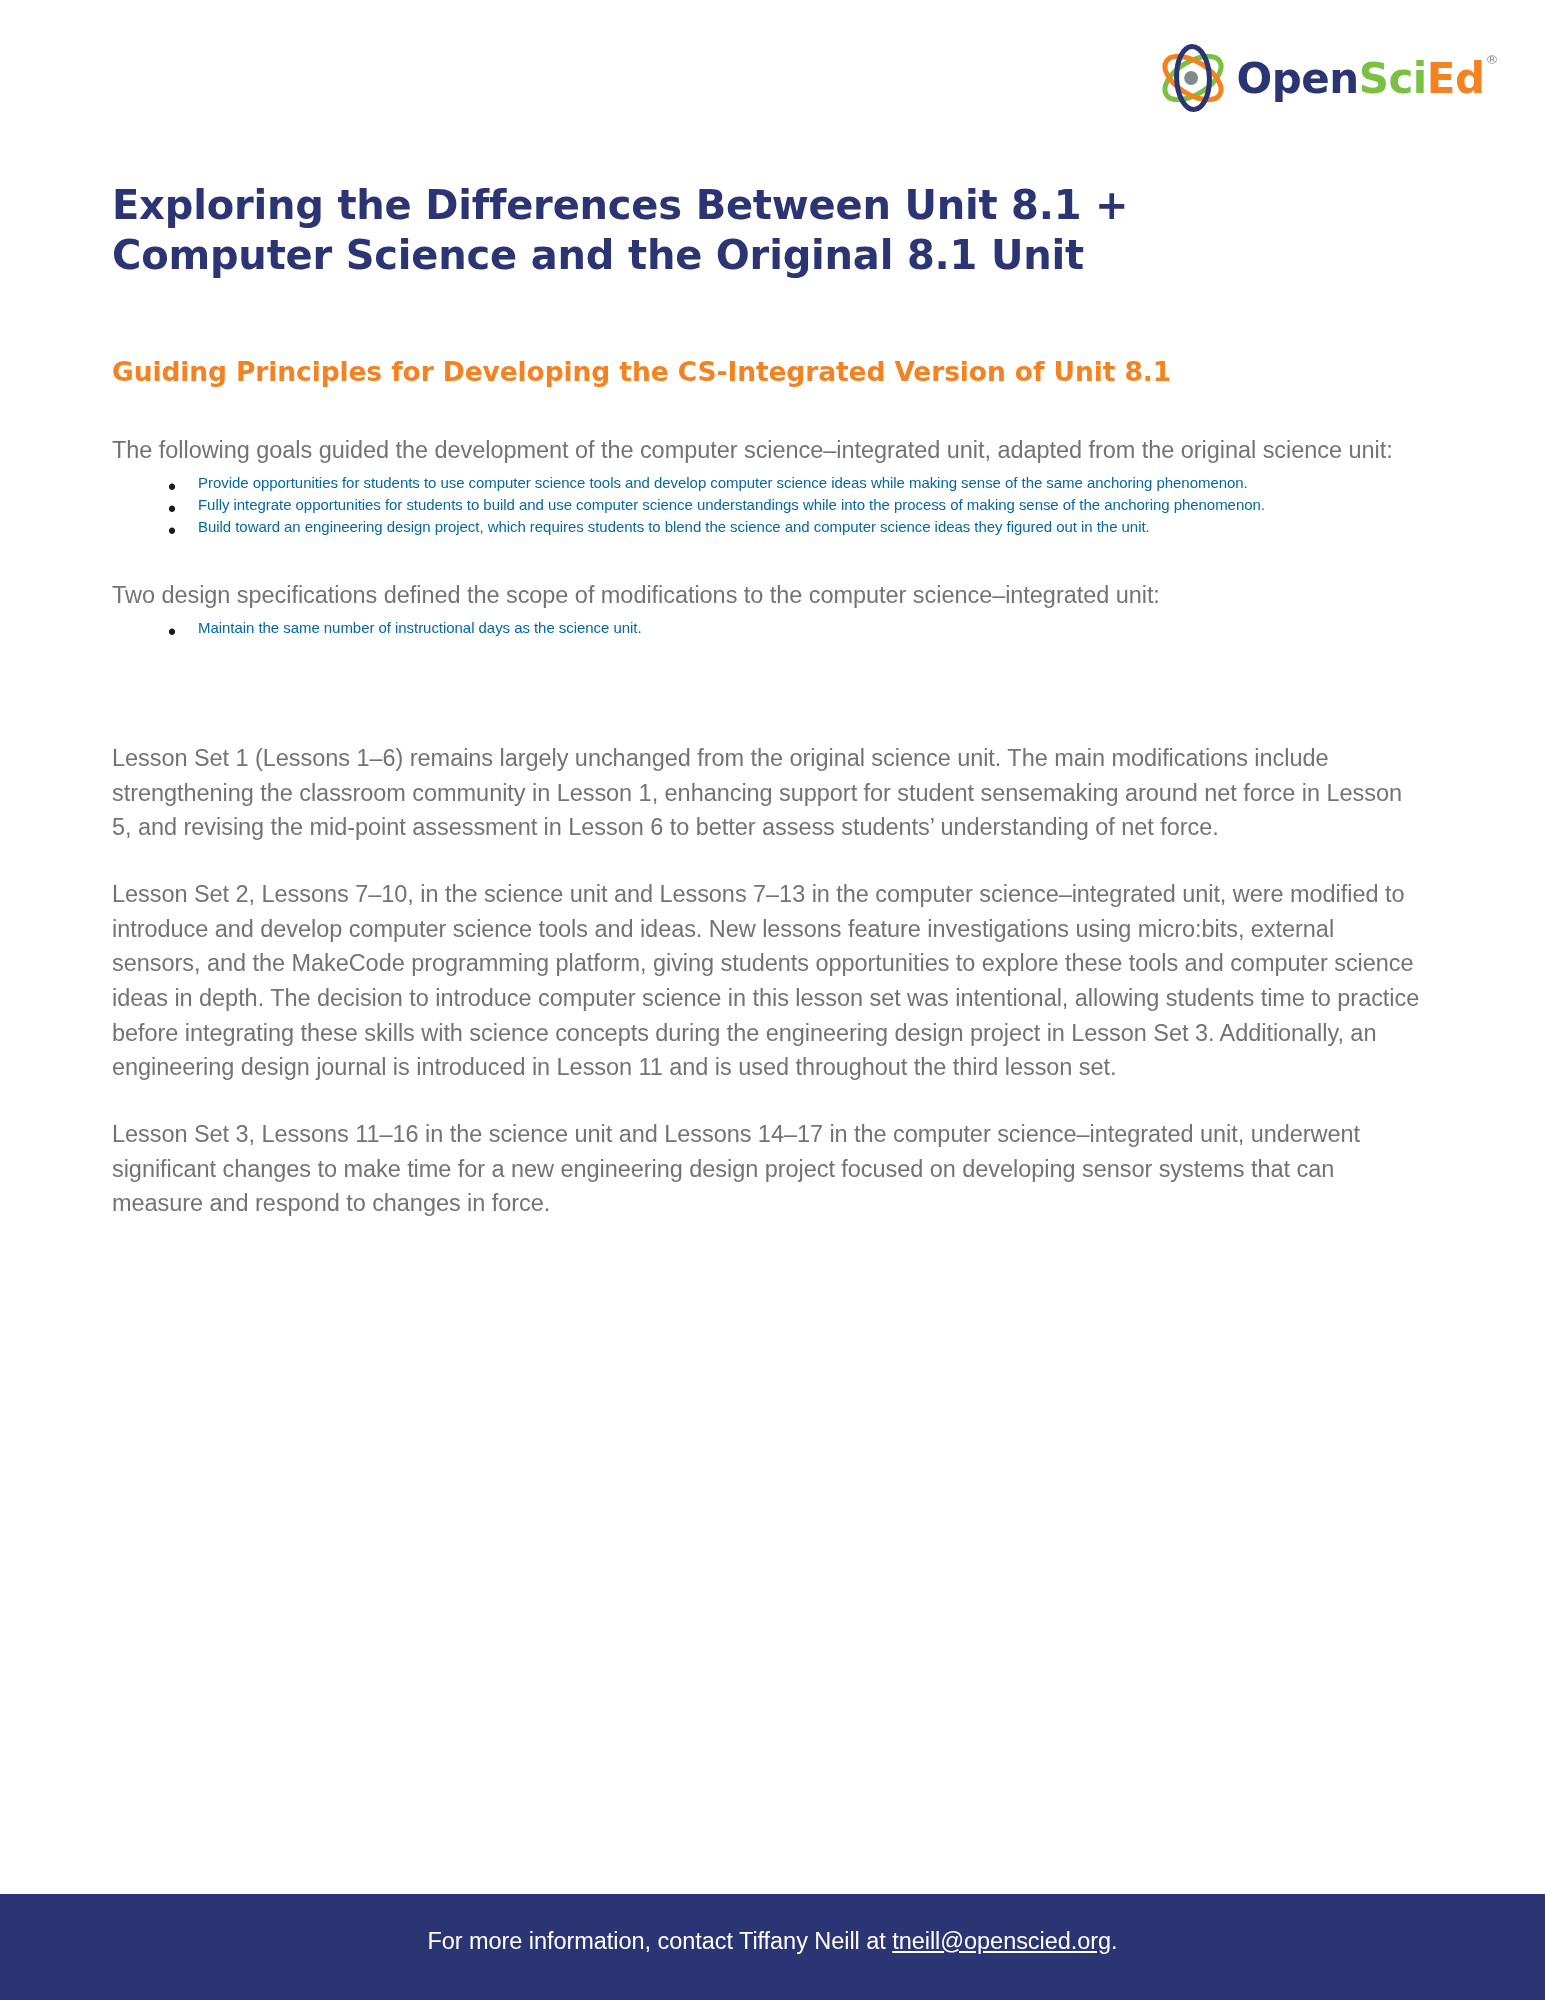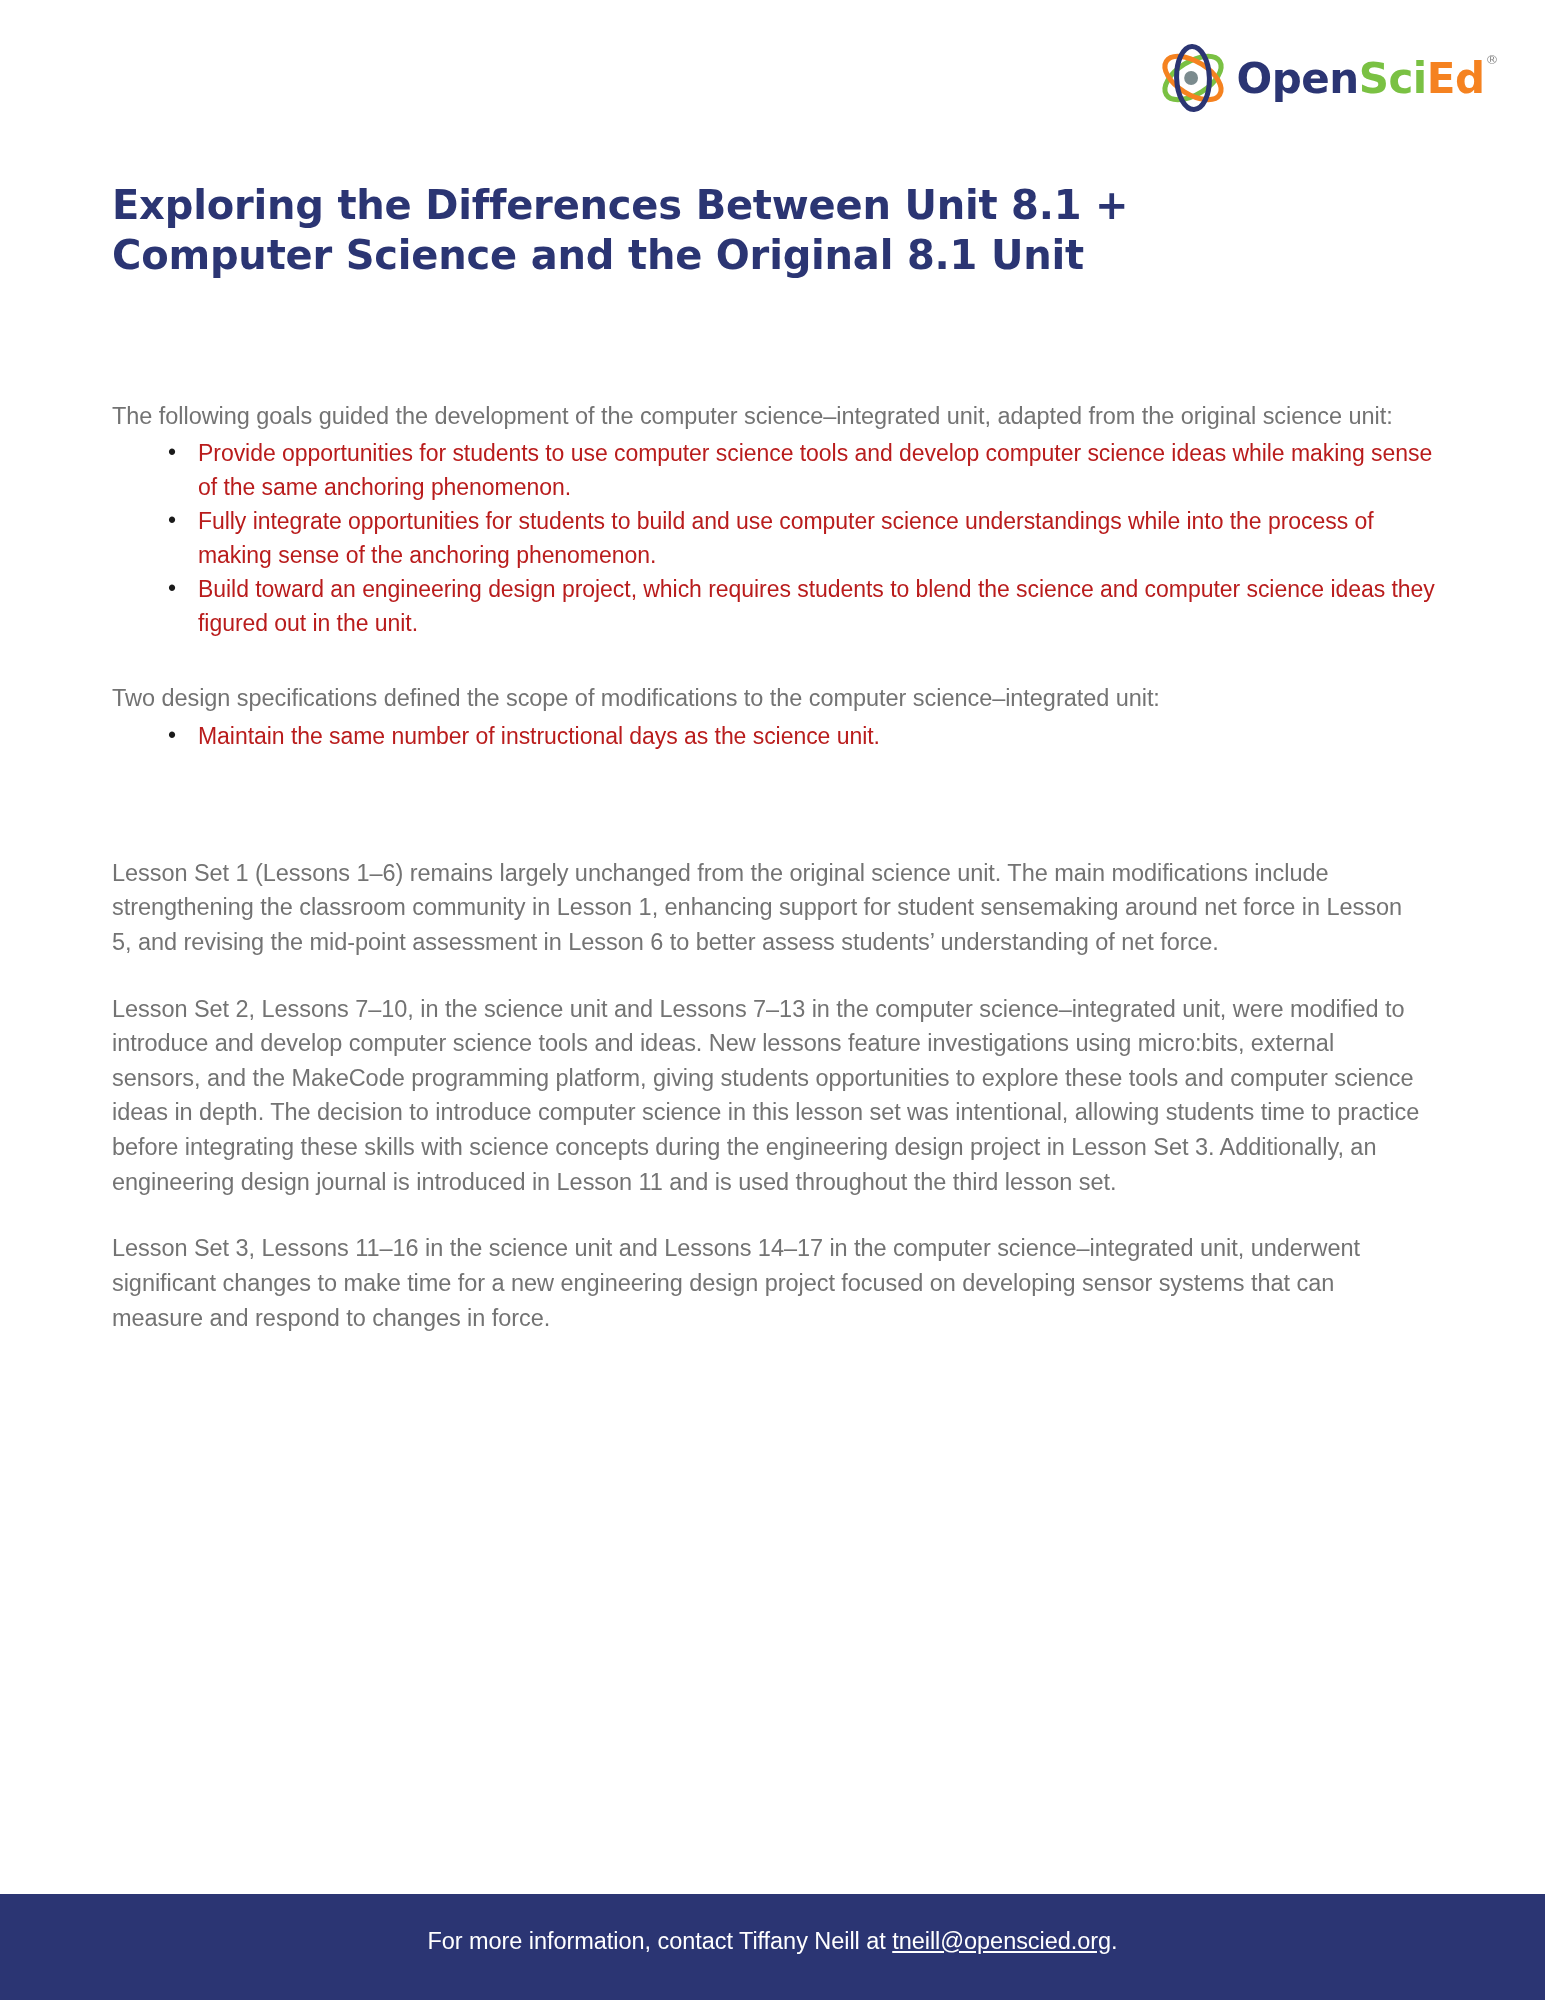--- a/index.html
+++ b/index.html
@@ -110,22 +110,22 @@
     max-width: 1310px;
   }
 
   ul.bullets {
     margin: 4px 0 0 0;
     padding: 0 0 0 52px;
     list-style: none;
   }
   ul.bullets li {
     position: relative;
-    color: #b91c1c;
-    font-size: 23px;
+    color: #0369a1;
+    font-size: 15px;
     line-height: 1.475;
     letter-spacing: -0.05px;
     margin: 0 0 0 0;
     padding-left: 34px;
     max-width: 1255px;
   }
   ul.bullets li::before {
     content: "\2022";
     position: absolute;
     left: 4px;
@@ -181,20 +181,21 @@
       <div class="logo-word"><span class="logo-open">Open</span><span class="logo-sci">Sci</span><span class="logo-ed">Ed</span><span class="logo-reg">®</span></div>
     </div>
   </div>
 
   <div class="content">
 
     <h1 class="doc-title">Exploring the Differences Between Unit 8.1 + Computer Science and the Original 8.1 Unit</h1>
 
     <div class="sp-title-to-h2"></div>
 
+    <h2 class="section-heading">Guiding Principles for Developing the CS-Integrated Version of Unit 8.1</h2>
 
     <div class="sp-h2-to-body"></div>
 
     <p class="body-text">The following goals guided the development of the computer science–integrated unit, adapted from the original science unit:</p>
 
     <ul class="bullets">
       <li>Provide opportunities for students to use computer science tools and develop computer science ideas while making sense of the same anchoring phenomenon.</li>
       <li>Fully integrate opportunities for students to build and use computer science understandings while into the process of making sense of the anchoring phenomenon.</li>
       <li>Build toward an engineering design project, which requires students to blend the science and computer science ideas they figured out in the unit.</li>
     </ul>

